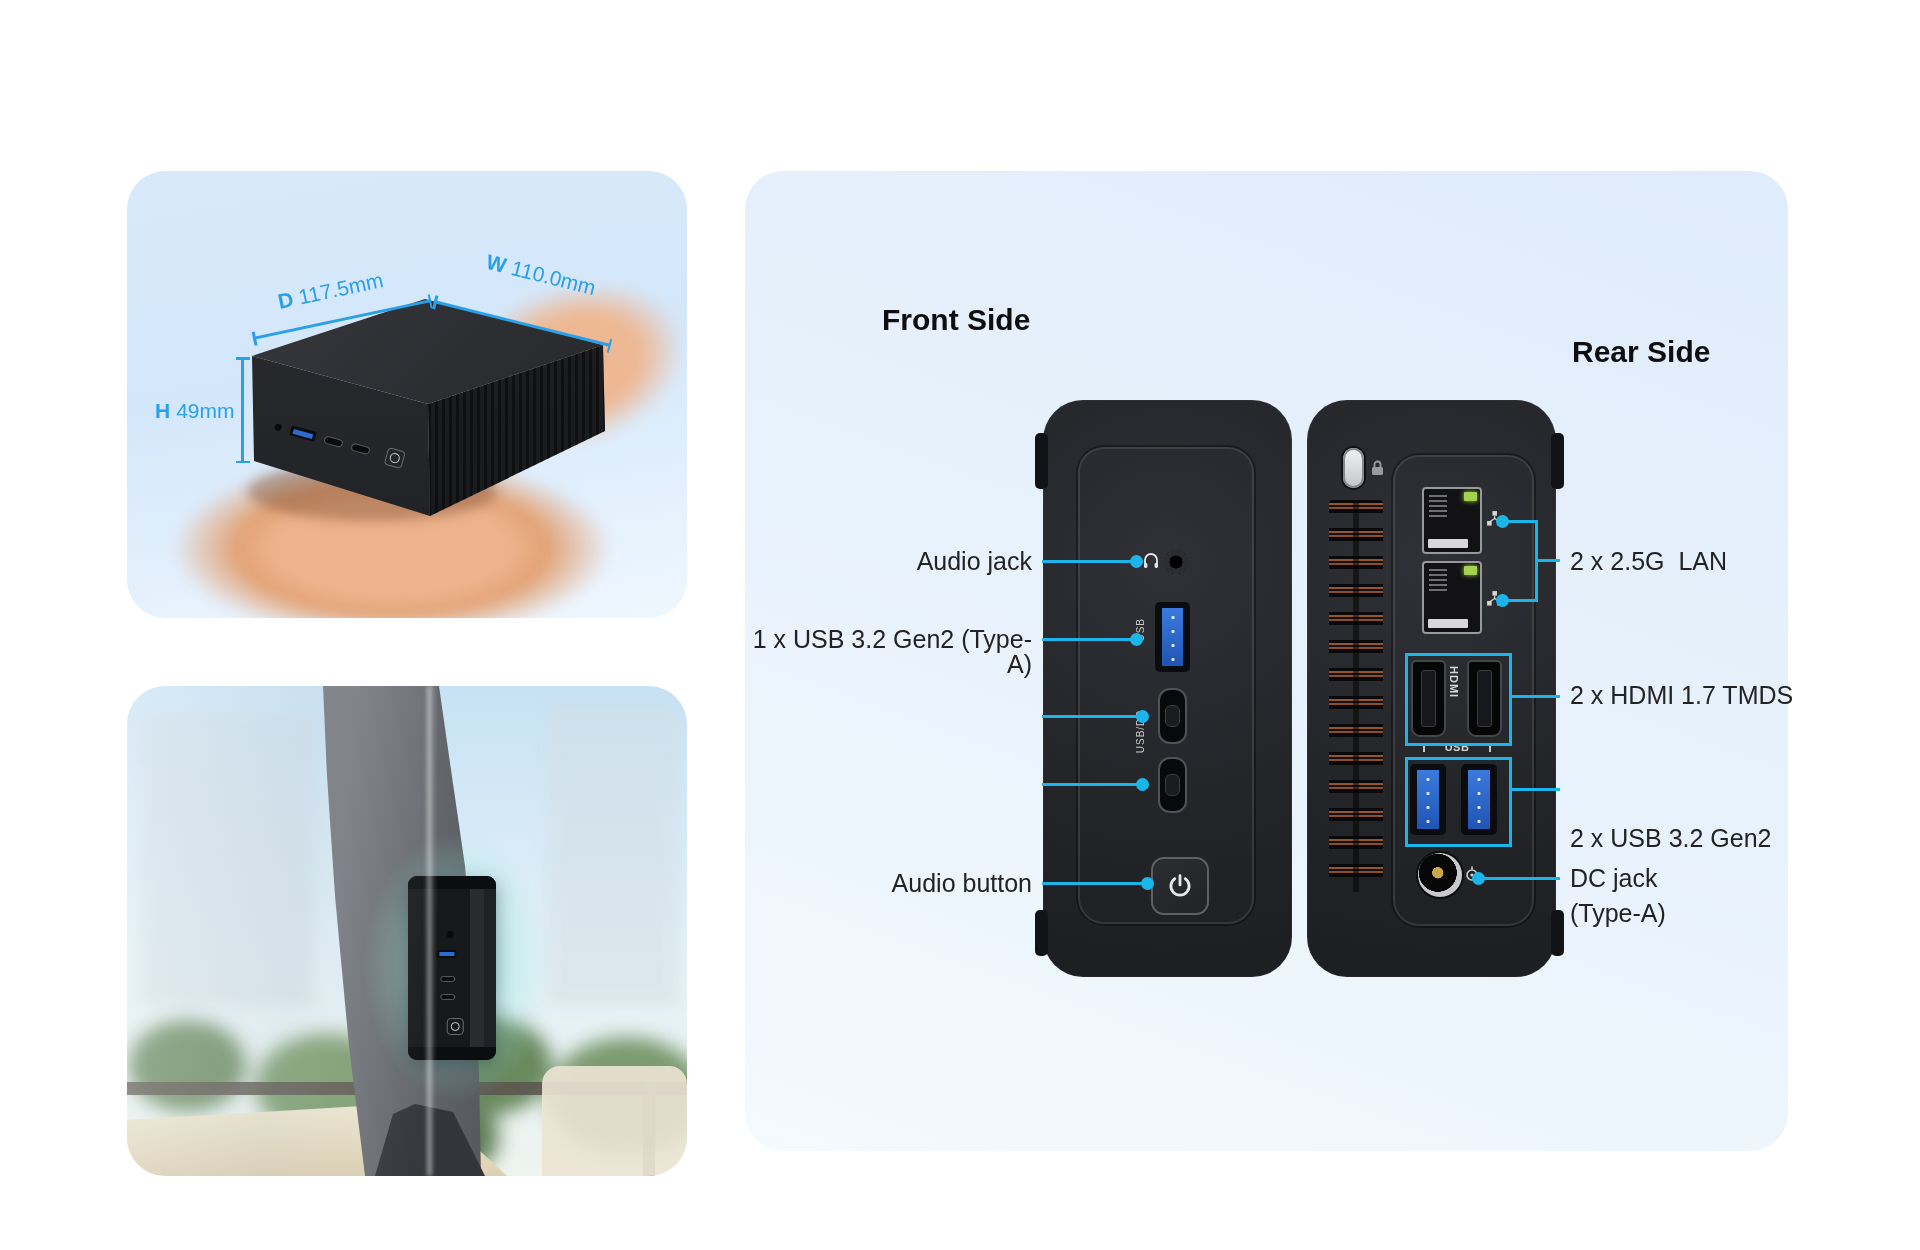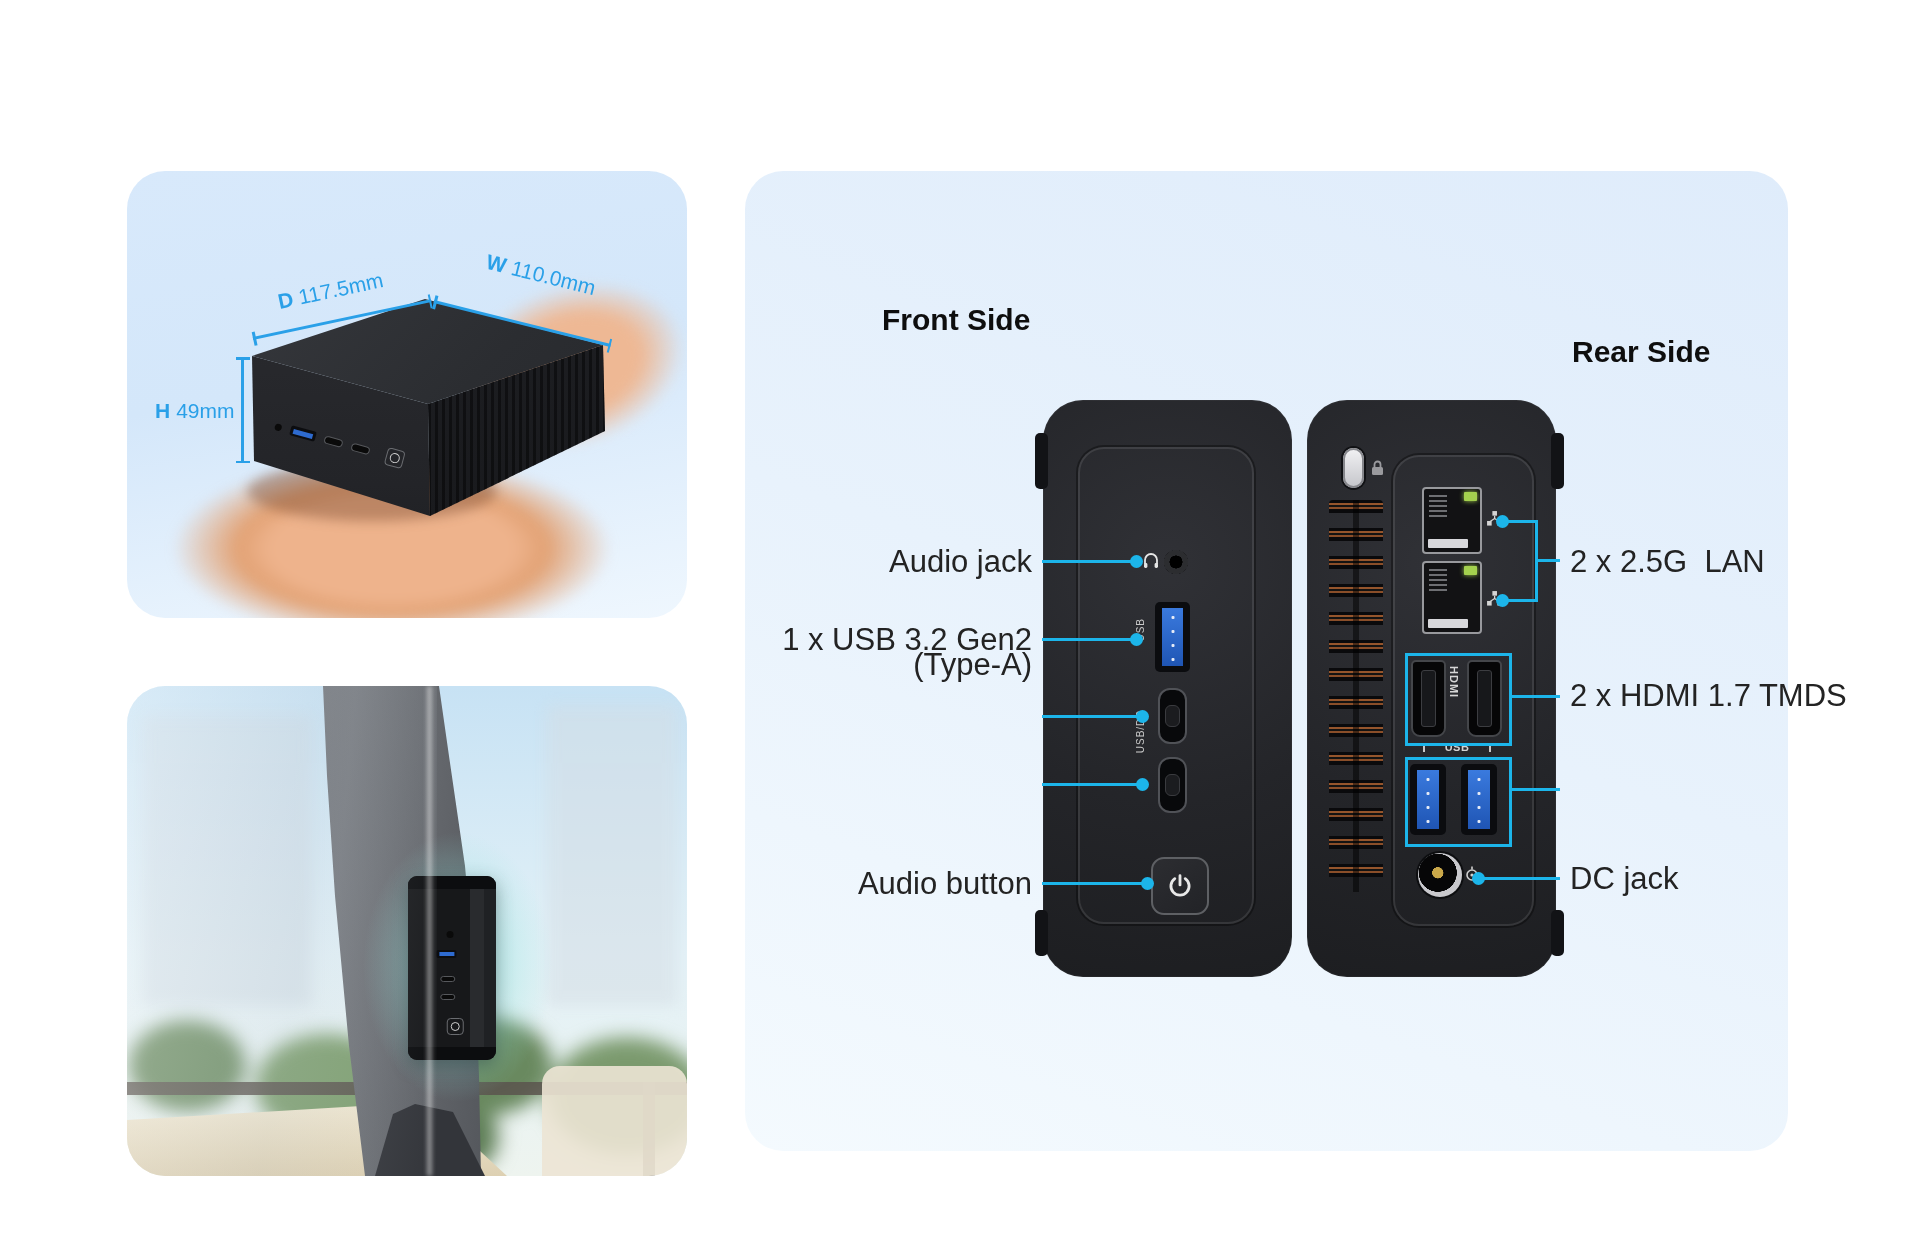--- a/index.html
+++ b/index.html
@@ -35,21 +35,21 @@
   .mp-audio{width:7px;height:7px;border-radius:50%;background:#0a0a0a;}
   .mp-usba{width:26px;height:10px;background:#0c0d10;border-radius:2px;display:flex;align-items:center;justify-content:center;}
   .mp-usba i{display:block;width:20px;height:5px;background:#2e6bd0;}
   .mp-usbc{width:17px;height:6px;border:1.5px solid #56585c;border-radius:4px;background:#0a0a0a;}
   .mp-power{width:16px;height:16px;border:1.5px solid #6a6c70;border-radius:4px;margin-left:8px;
      display:flex;align-items:center;justify-content:center;}
   .mp-power i{width:8px;height:8px;border:1.5px solid #cfcfcf;border-radius:50%;display:block;}
 
   
   .side-heading{position:absolute;font-size:30px;font-weight:bold;color:#0e0e0e;}
-  .plabel{position:absolute;font-size:31px;line-height:25px;color:#232323;white-space:pre-wrap;}
+  .plabel{position:absolute;font-size:25px;line-height:25px;color:#232323;white-space:pre-wrap;}
   .plabel.right-col{left:1570px;text-align:left;}
   .plabel.left-col{left:740px;width:292px;text-align:right;}
 
   
   .lead{position:absolute;height:3px;background:#1cb5ea;}
   .lead-v{position:absolute;width:3px;background:#1cb5ea;}
   .lead-dot{position:absolute;width:13px;height:13px;border-radius:50%;background:#1cb5ea;}
   .cyan-box{position:absolute;border:3px solid #1cb5ea;}
 
   
@@ -376,15 +376,19 @@
   <div class="lead" style="left:1509px;top:788px;width:51px;"></div>
   <div class="lead-dot" style="left:1472px;top:872px;"></div>
   <div class="lead" style="left:1478px;top:877px;width:82px;"></div>
 
   <div class="plabel left-col" style="top:549px;">Audio jack</div>
   <div class="plabel left-col" style="top:627px;">1 x USB 3.2 Gen2 (Type-A)</div>
   <div class="plabel left-col" style="top:871px;">Audio button</div>
 
   <div class="plabel right-col" style="top:549px;">2 x 2.5G  LAN</div>
   <div class="plabel right-col" style="top:683px;">2 x HDMI 1.7 TMDS</div>
+  <div class="plabel right-col" style="top:776px;">
+    <div>2 x USB 3.2 Gen2</div>
+    <div>(Type-A)</div>
+  </div>
   <div class="plabel right-col" style="top:866px;">DC jack</div>
 
 </div>
 
 </body></html>

